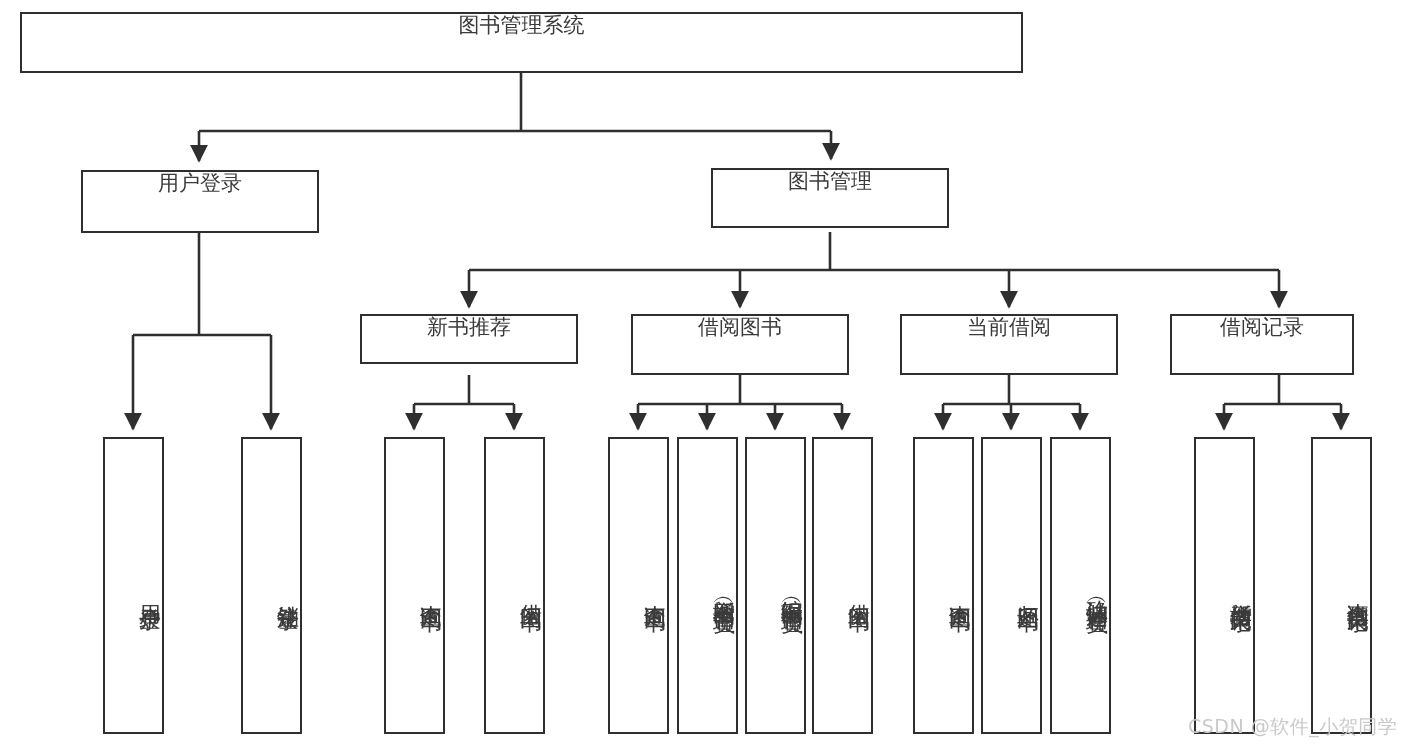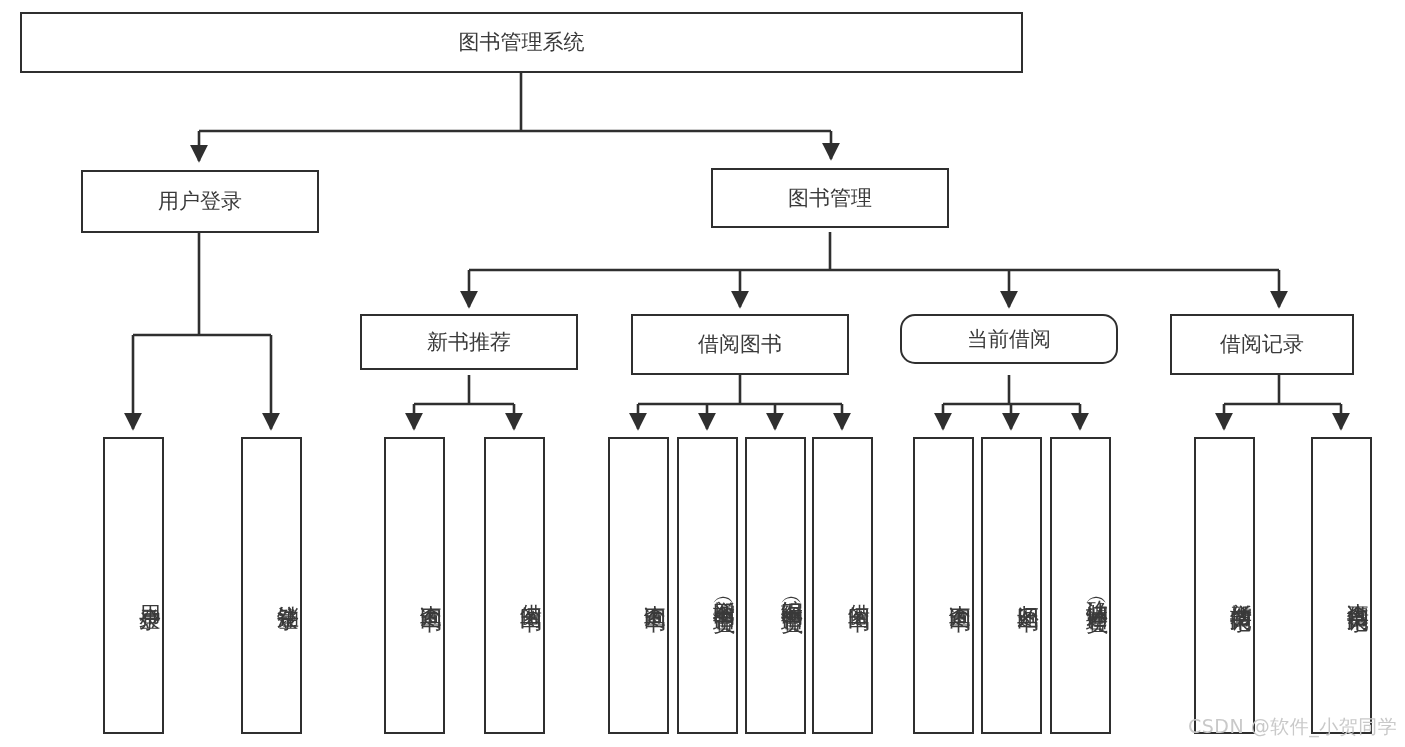--- a/index.html
+++ b/index.html
@@ -25,21 +25,20 @@
     height: 747px;
     pointer-events: none;
   }
   .node {
     position: absolute;
     box-sizing: border-box;
     border: 2.5px solid #2f2f2f;
     background: #ffffff;
     color: #3a3a3a;
     display: flex;
-    align-items: center;
     justify-content: center;
     text-align: center;
     line-height: 1.08;
   }
   .node.h {
     font-size: 21px;
   }
   .node.root {
     font-size: 21px;
   }
@@ -125,27 +124,27 @@
     <span class="lbl">图书管理系统</span>
   </div>
 
   <div class="node h" style="left:81px; top:170px; width:238px; height:63px;">
     <span class="lbl">用户登录</span>
   </div>
   <div class="node h" style="left:711px; top:168px; width:238px; height:60px;">
     <span class="lbl">图书管理</span>
   </div>
 
-  <div class="node h" style="left:360px; top:314px; width:218px; height:56px;">
+  <div class="node h" style="left:360px; top:314px; width:218px; height:50px;">
     <span class="lbl">新书推荐</span>
   </div>
   <div class="node h" style="left:631px; top:314px; width:218px; height:61px;">
     <span class="lbl">借阅图书</span>
   </div>
-  <div class="node h" style="left:900px; top:314px; width:218px; height:50px;border-radius:15px;">
+  <div class="node h" style="left:900px; top:314px; width:218px; height:61px;">
     <span class="lbl">当前借阅</span>
   </div>
   <div class="node h" style="left:1170px; top:314px; width:184px; height:61px;">
     <span class="lbl">借阅记录</span>
   </div>
 
   <div class="node v" style="left:103px; top:437px; width:61px; height:297px;">
     <span class="lbl">用户登录</span>
   </div>
   <div class="node v" style="left:241px; top:437px; width:61px; height:297px;">

